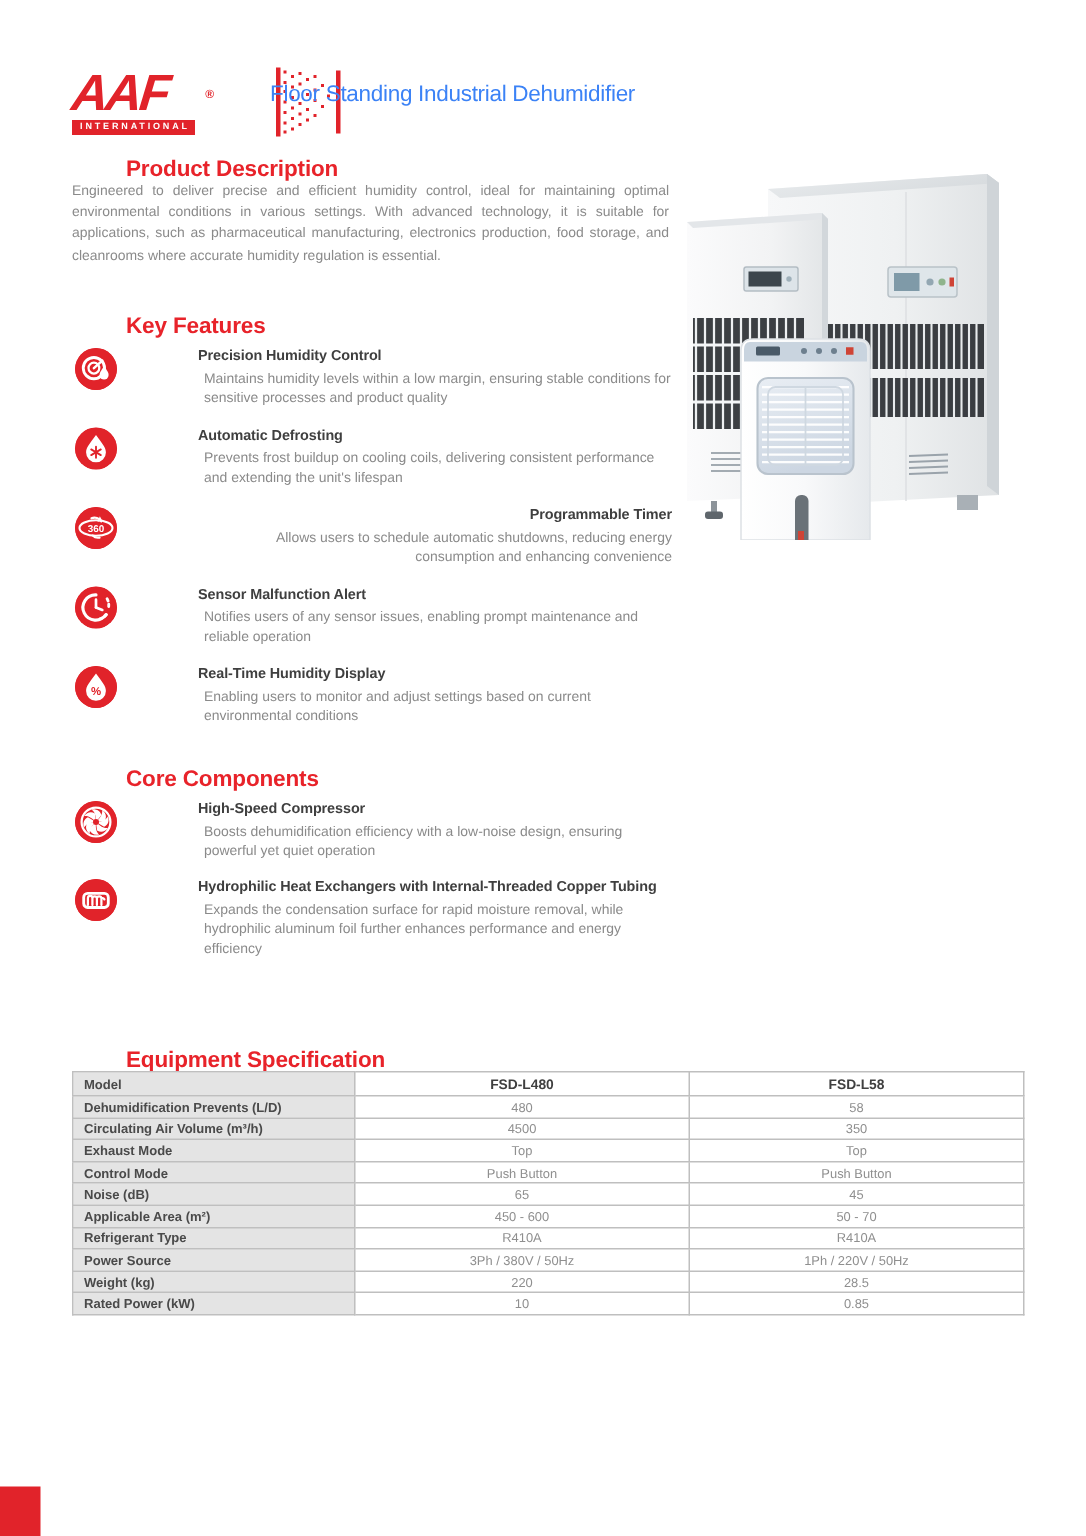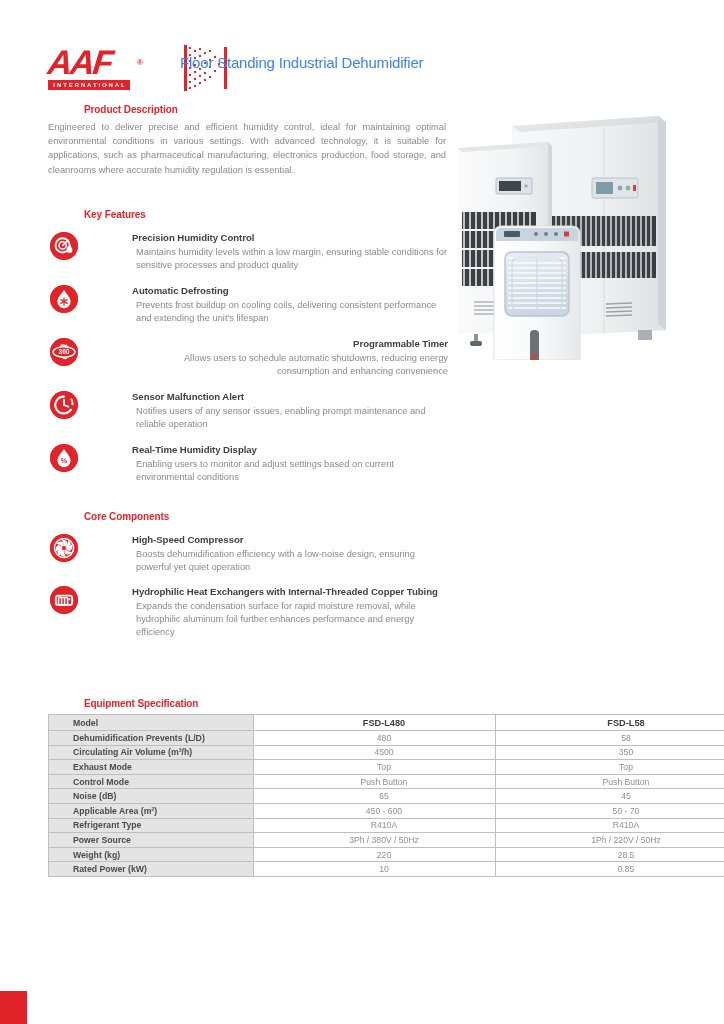--- a/index.html
+++ b/index.html
@@ -101,21 +101,21 @@
     font-size: 15px;
     font-weight: normal;
     color: #3b82f6;
     letter-spacing: -0.2px;
     white-space: nowrap;
   }
 
   
   .sec-heading {
     position: absolute;
-    font-size: 10px;
+    font-size: 15px;
     font-weight: bold;
     color: #e8232a;
     letter-spacing: -0.1px;
     padding-left: 36px;
   }
 
   
   .desc {
     position: absolute;
     left: 48px;
@@ -186,29 +186,28 @@
     height: 13.6px;
     padding: 0 0 0 0;
     font-size: 8.6px;
     vertical-align: middle;
   }
   .spec-table td.lbl {
     width: 180px;
     background: #e4e4e4;
     color: #4a4a4a;
     font-weight: bold;
-    padding-left: 24px;
+    padding-left: 7px;
     font-size: 8.7px;
   }
   .spec-table td.val {
     text-align: center;
     color: #8f8f8f;
     background: #ffffff;
     width: 222px;
-    padding-left: 19px;
   }
   .spec-table tr.head td.val {
     color: #3f3f3f;
     font-weight: bold;
     font-size: 9.2px;
   }
   .spec-table tr.head td {
     height: 15px;
   }
 

